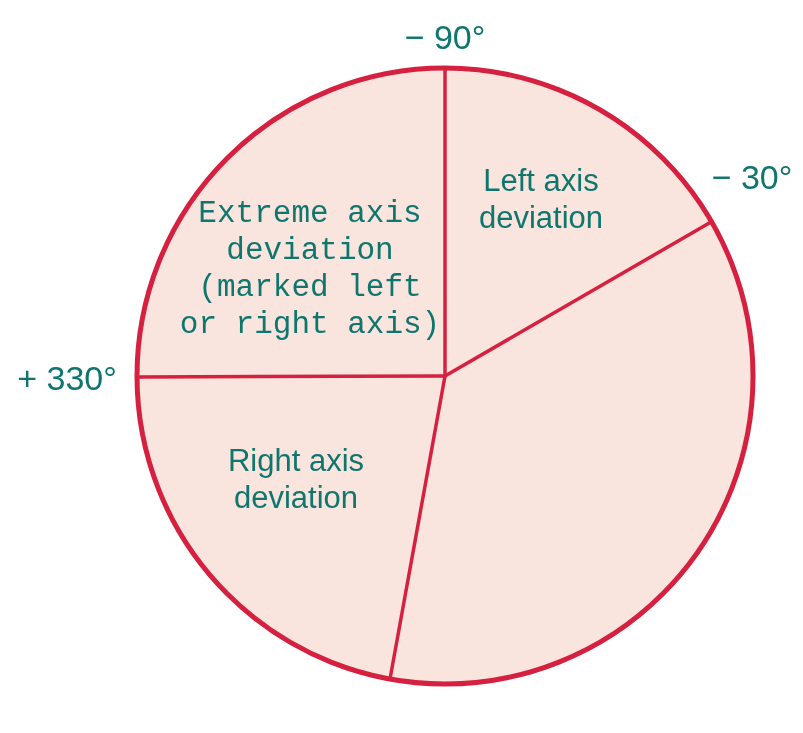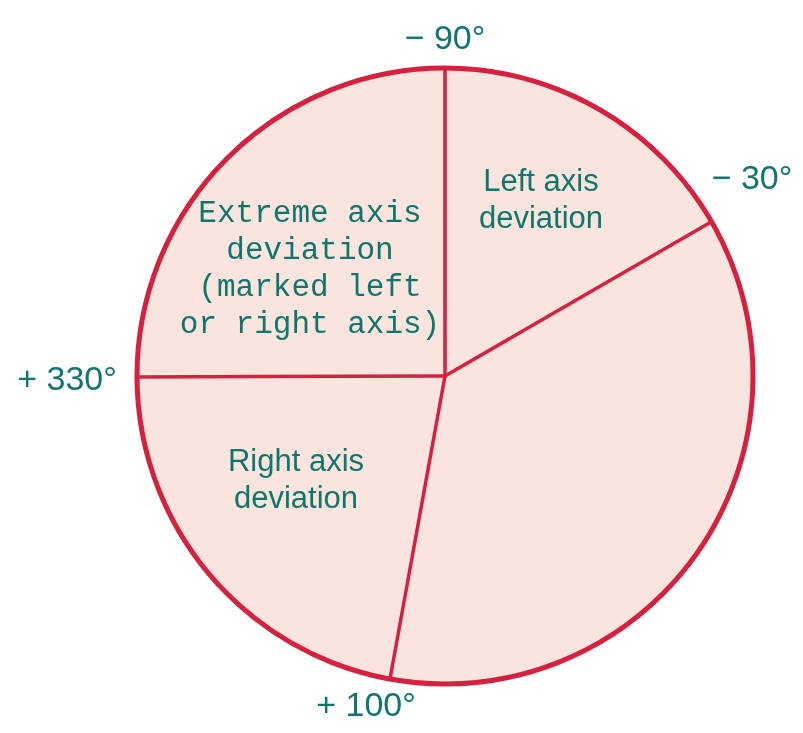--- a/index.html
+++ b/index.html
@@ -58,21 +58,20 @@
     <line class="boundary" x1="445" y1="376" x2="711" y2="222"></line>
     <line class="boundary" x1="445" y1="376" x2="390" y2="679"></line>
   </svg>
 
   <div class="label degree-label" style="left:445px; top:37px;">− 90°</div>
 
   <div class="label degree-label" style="left:752px; top:177px;">− 30°</div>
 
   <div class="label degree-label" style="left:67px; top:378px;">+ 330°</div>
 
-  <div class="label degree-label" style="left:366px; top:704px;">+ 100°</div>
 
   <div class="label sector-label" style="left:541px; top:199px;">Left axis
 deviation</div>
 
   <div class="label sector-label" style="left:310px; top:269px;font-family:Liberation Mono, monospace;">Extreme axis
 deviation
 (marked left
 or right axis)</div>
 
   <div class="label sector-label" style="left:296px; top:479px;">Right axis

